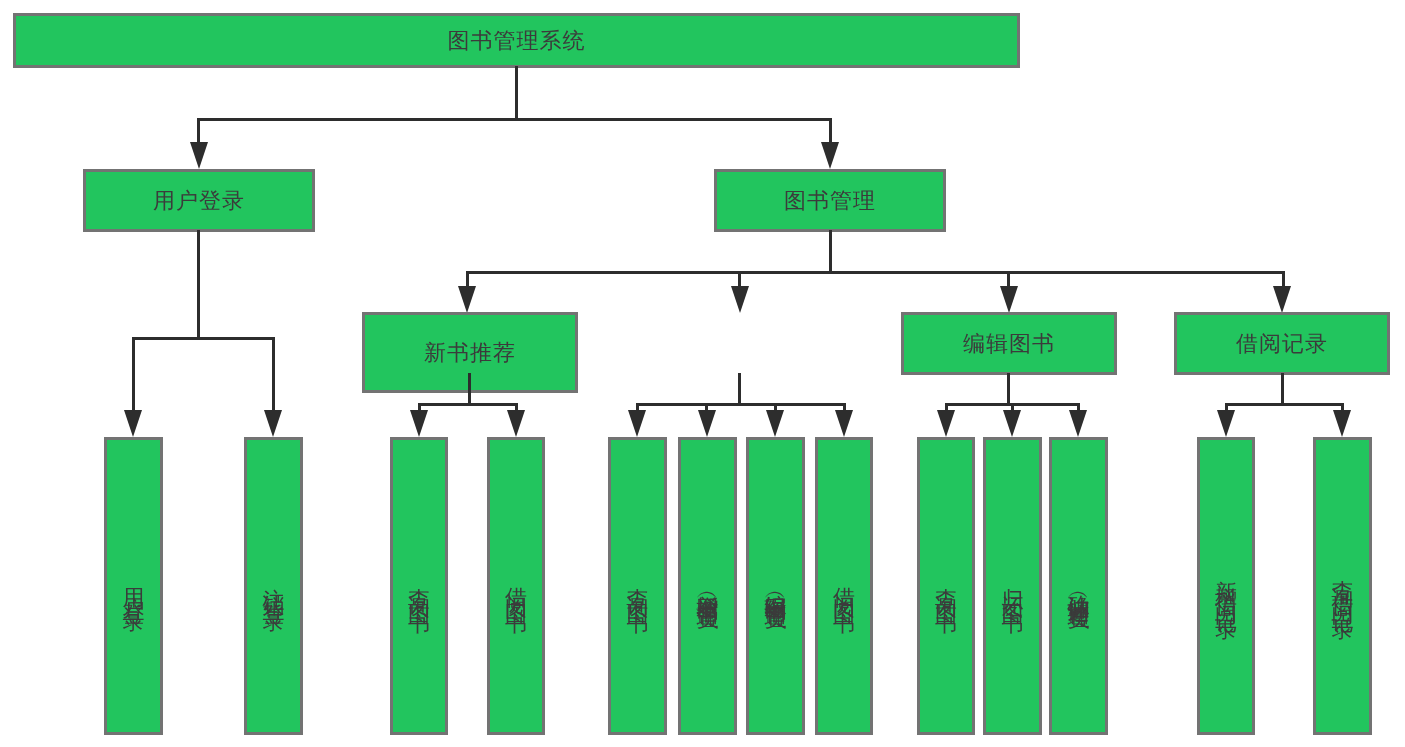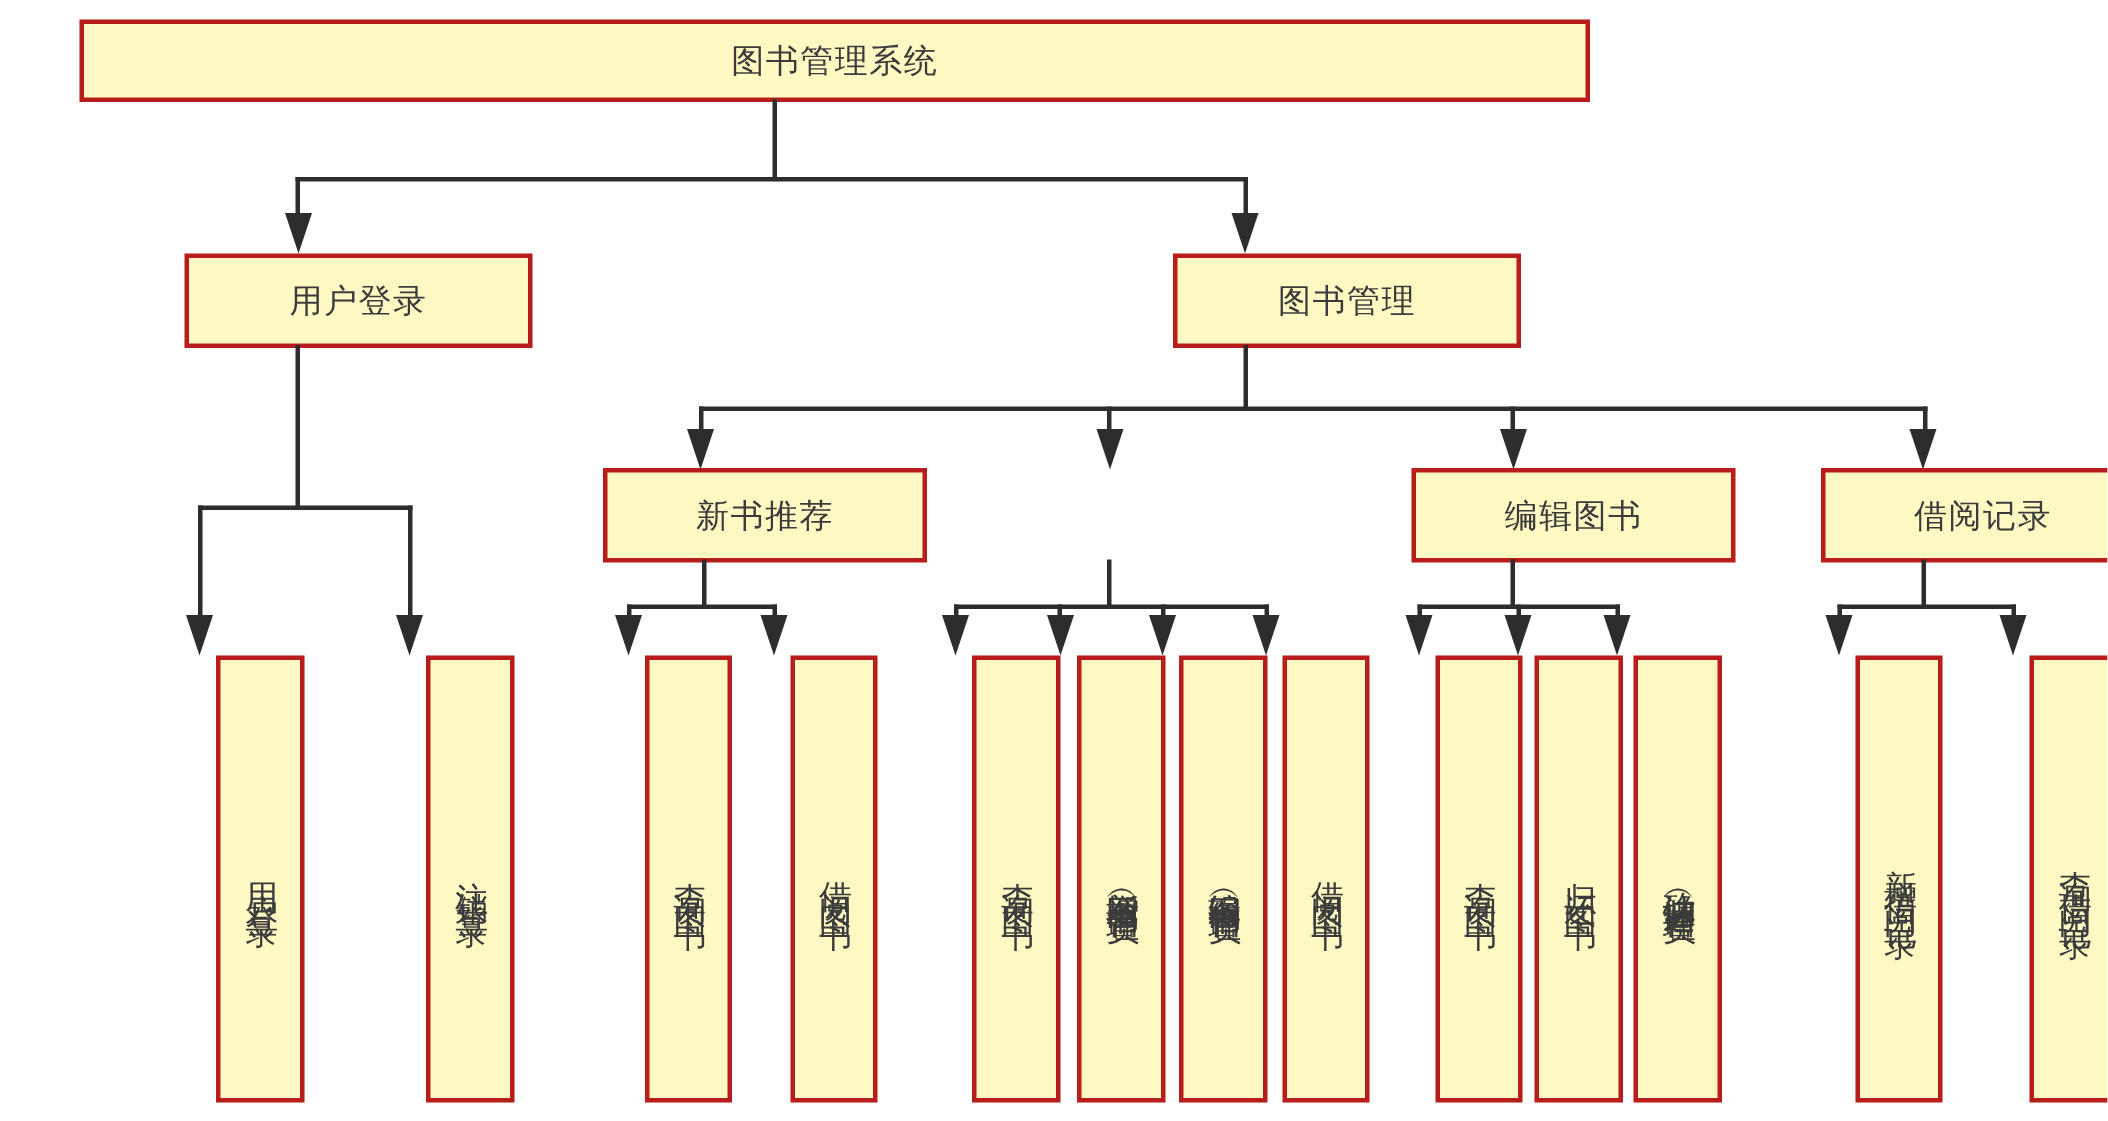--- a/index.html
+++ b/index.html
@@ -7,30 +7,29 @@
     position: relative;
     width: 1405px;
     height: 747px;
     background: #ffffff;
     font-family: "DejaVu Sans", "Liberation Sans", sans-serif;
     overflow: hidden;
   }
   .box {
     position: absolute;
     box-sizing: border-box;
-    background: #fef9c3;
-    border: 3px solid #b91c1c;
+    background: #22c55e;
+    border: 3px solid #737373;
     display: flex;
     align-items: center;
     justify-content: center;
     color: #3b3b3b;
     font-size: 22px;
     letter-spacing: 1px;
     white-space: nowrap;
-    margin-left: 40px;
   }
   .leaf {
     writing-mode: vertical-rl;
     text-orientation: mixed;
     letter-spacing: 8px;
     white-space: normal;
     line-height: 1;
   }
   .leaf.tight { letter-spacing: 2px; }
   .hline, .vline { position: absolute; background: #2d2d2d; }
@@ -61,41 +60,41 @@
   <div class="box" style="left:13px; top:13px; width:1007px; height:55px;">图书管理系统</div>
 
   <div class="vline" style="left:515px; top:66px; height:54px;"></div>
   <div class="hline" style="left:197px; top:118px; width:635px;"></div>
   <div class="vline" style="left:197px; top:118px; height:28px;"></div>
   <div class="arrow" style="left:190px; top:142px;"></div>
   <div class="vline" style="left:829px; top:118px; height:28px;"></div>
   <div class="arrow" style="left:821px; top:142px;"></div>
 
   <div class="box" style="left:83px; top:169px; width:232px; height:63px;">用户登录</div>
-  <div class="box" style="left:742px; top:169px; width:232px; height:63px;">图书管理</div>
+  <div class="box" style="left:714px; top:169px; width:232px; height:63px;">图书管理</div>
 
   <div class="vline" style="left:197px; top:230px; height:109px;"></div>
   <div class="hline" style="left:132px; top:337px; width:143px;"></div>
   <div class="vline" style="left:132px; top:337px; height:76px;"></div>
   <div class="arrow" style="left:124px; top:410px;"></div>
   <div class="vline" style="left:272px; top:337px; height:76px;"></div>
   <div class="arrow" style="left:264px; top:410px;"></div>
 
   <div class="vline" style="left:829px; top:230px; height:43px;"></div>
   <div class="hline" style="left:466px; top:271px; width:819px;"></div>
   <div class="vline" style="left:466px; top:271px; height:17px;"></div>
   <div class="arrow" style="left:458px; top:286px;"></div>
   <div class="vline" style="left:738px; top:271px; height:17px;"></div>
   <div class="arrow" style="left:731px; top:286px;"></div>
   <div class="vline" style="left:1007px; top:271px; height:17px;"></div>
   <div class="arrow" style="left:1000px; top:286px;"></div>
   <div class="vline" style="left:1282px; top:271px; height:17px;"></div>
   <div class="arrow" style="left:1273px; top:286px;"></div>
 
-  <div class="box" style="left:362px; top:312px; width:216px; height:63px;">新书推荐</div>
+  <div class="box" style="left:362px; top:312px; width:216px; height:81px;">新书推荐</div>
   <div class="box" style="left:901px; top:312px; width:216px; height:63px;">编辑图书</div>
   <div class="box" style="left:1174px; top:312px; width:216px; height:63px;">借阅记录</div>
 
   <div class="vline" style="left:468px; top:373px; height:32px;"></div>
   <div class="hline" style="left:418px; top:403px; width:100px;"></div>
   <div class="vline" style="left:418px; top:403px; height:10px;"></div>
   <div class="arrow" style="left:410px; top:410px;"></div>
   <div class="vline" style="left:515px; top:403px; height:10px;"></div>
   <div class="arrow" style="left:507px; top:410px;"></div>
 

